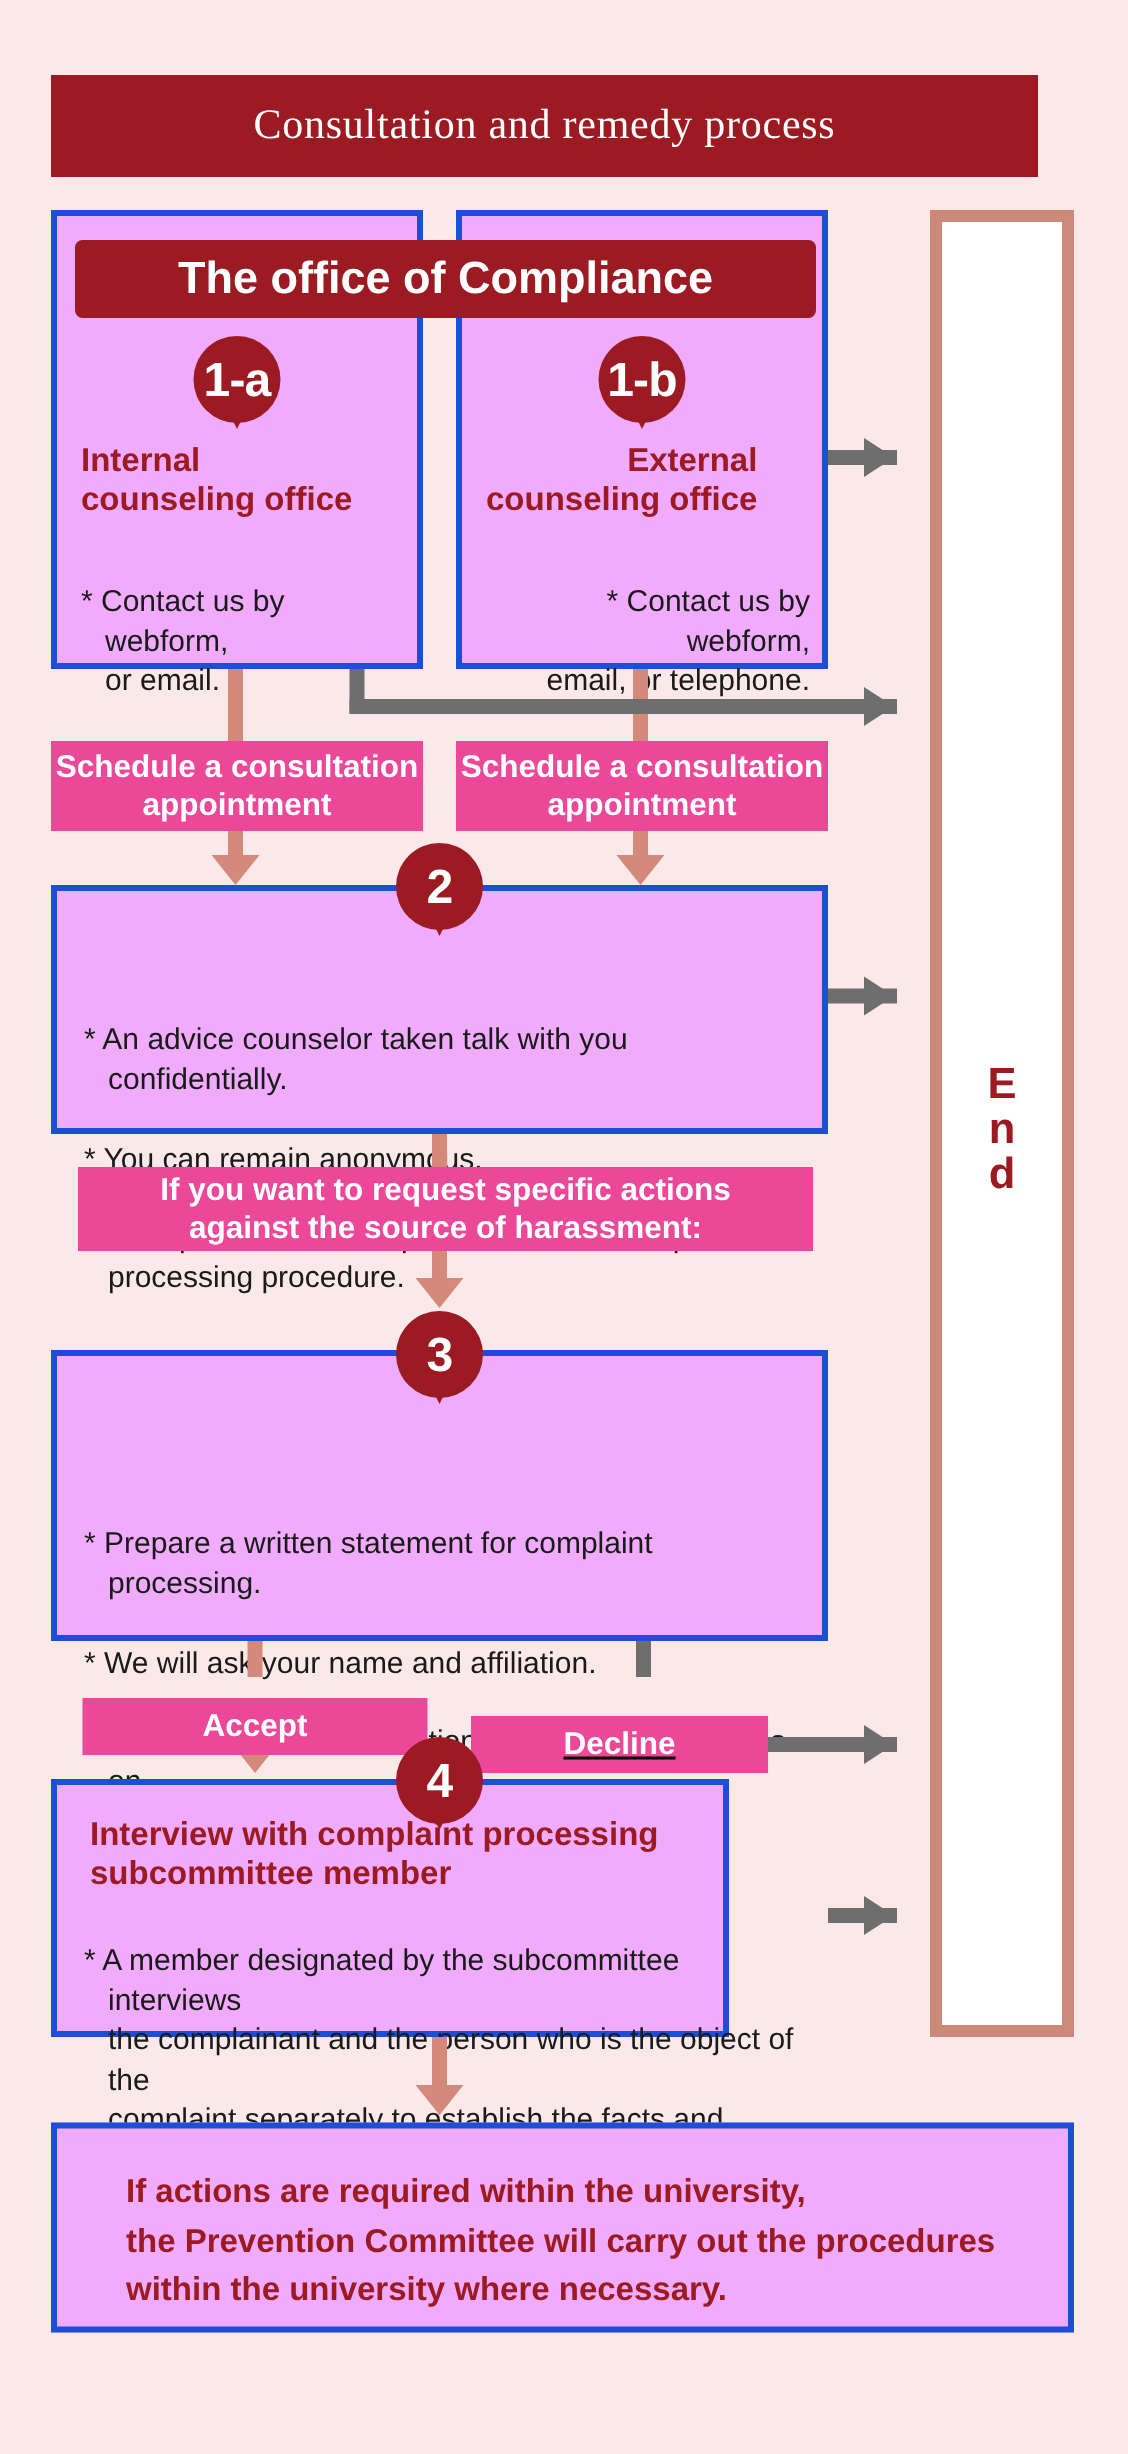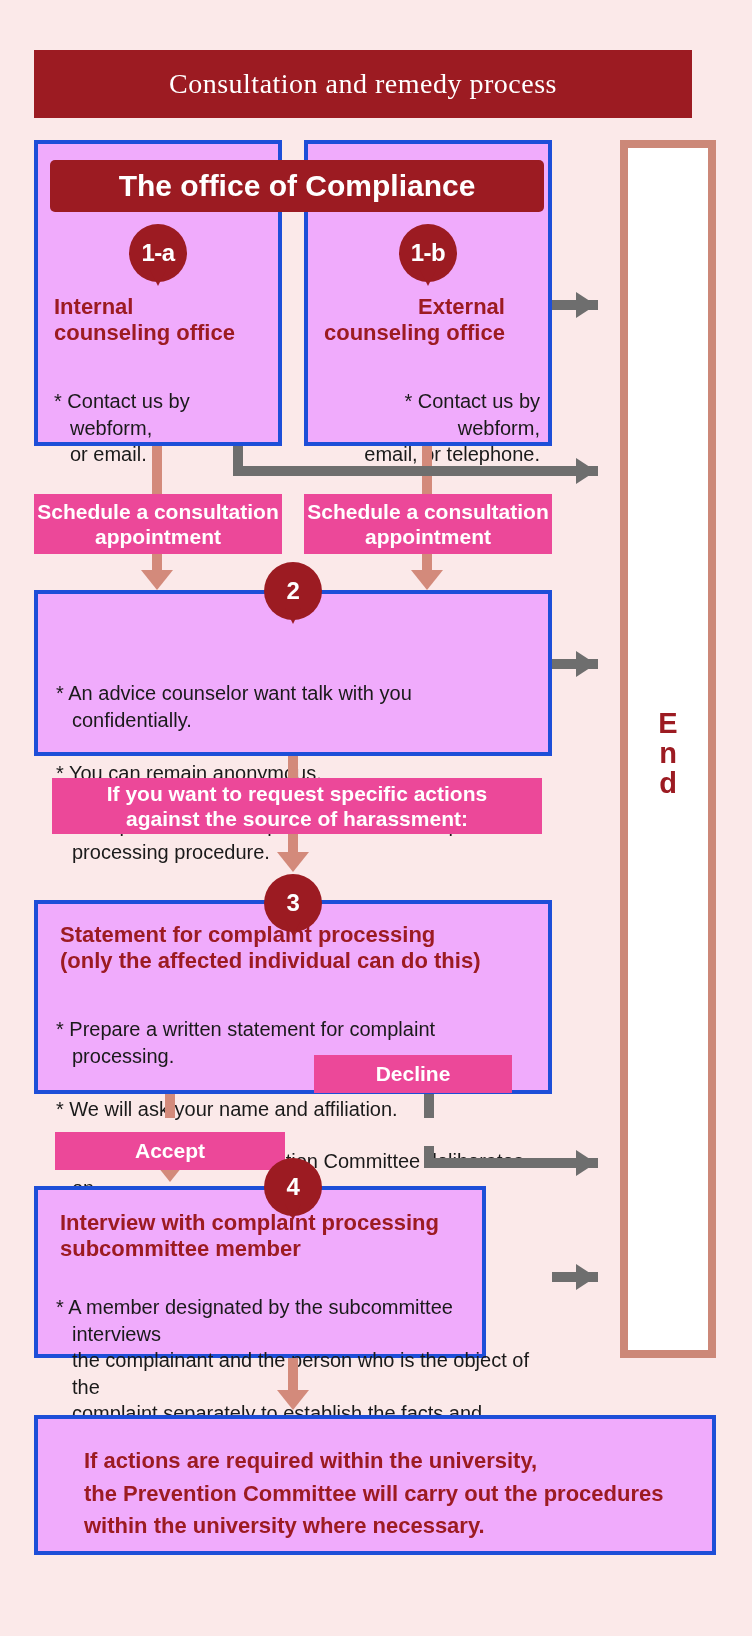--- a/index.html
+++ b/index.html
@@ -84,21 +84,21 @@
     width: 58px;
     height: 58px;
     background: #9c1b22;
     border-radius: 50%;
     display: flex;
     align-items: center;
     justify-content: center;
   }
   .pin .disc span {
     color: #ffffff;
-    font-size: 24px;
+    font-size: 32px;
     font-weight: bold;
     line-height: 1;
     letter-spacing: -0.5px;
   }
   .pin .tail {
     position: absolute;
     left: 21px;
     top: 46px;
     width: 0;
     height: 0;
@@ -283,21 +283,21 @@
 appointment</span>
   </div>
 
   <div class="p-stem" style="left:152px; top:554px; height:20px;"></div>
   <div class="p-head" style="left:141px; top:570px;"></div>
   <div class="p-stem" style="left:422px; top:554px; height:20px;"></div>
   <div class="p-head" style="left:411px; top:570px;"></div>
 
   <div class="fbox" style="left:34px; top:590px; width:518px; height:166px;">
     <div class="bx-body" style="position:absolute; left:18px; top:60px; width:470px;">
-      <span class="bullet-line">* An advice counselor want talk with you confidentially.</span>
+      <span class="bullet-line">* An advice counselor taken talk with you confidentially.</span>
       <span class="bullet-line">* You can remain anonymous.</span>
       <span class="bullet-line">* An explanation will be provided on the complaint
    processing procedure.</span>
     </div>
   </div>
   <div class="pin" style="left:264px; top:562px;">
     <div class="disc">
         <span>2</span>
       </div>
     <div class="tail"></div>
@@ -310,43 +310,41 @@
 
   <div class="green" style="left:52px; top:778px; width:490px; height:56px;">
     <span>If you want to request specific actions
 against the source of harassment:</span>
   </div>
 
   <div class="p-stem" style="left:288px; top:834px; height:22px;"></div>
   <div class="p-head" style="left:277px; top:852px;"></div>
 
   <div class="fbox" style="left:34px; top:900px; width:518px; height:194px;">
-    <div class="bx-title" style="position:absolute; left:22px; top:18px; width:480px;">Statement for complaint processing
- (only the affected individual can do this)</div>
     <div class="bx-body" style="position:absolute; left:18px; top:86px; width:486px;">
       <span class="bullet-line">* Prepare a written statement for complaint processing.</span>
       <span class="bullet-line">* We will ask your name and affiliation.</span>
       <span class="bullet-line">* The Harassment Prevention Committee deliberates on
    whether or not to accept the complaint.</span>
     </div>
   </div>
   <div class="pin" style="left:264px; top:874px;">
     <div class="disc">
         <span>3</span>
       </div>
     <div class="tail"></div>
   </div>
 
   <div class="p-stem" style="left:165px; top:1094px; height:24px;"></div>
   <div class="g-stem-v" style="left:424px; top:1094px; height:24px;"></div>
 
   <div class="green" style="left:55px; top:1108px; width:230px; height:38px;margin-top:24px;">
     <span>Accept</span>
   </div>
-  <div class="green" style="left:314px; top:1055px; width:198px; height:38px;">
+  <div class="green" style="left:314px; top:1144px; width:198px; height:38px;text-decoration:underline;">
     <span>Decline</span>
   </div>
 
   <div class="p-stem" style="left:165px; top:1146px; height:22px;"></div>
   <div class="p-head" style="left:154px; top:1162px;"></div>
 
   <div class="g-stem-v" style="left:424px; top:1146px; height:22px;"></div>
   <div class="g-stem-h" style="left:424px; top:1158px; width:174px;"></div>
   <div class="g-head" style="left:576px; top:1150px;"></div>
 

